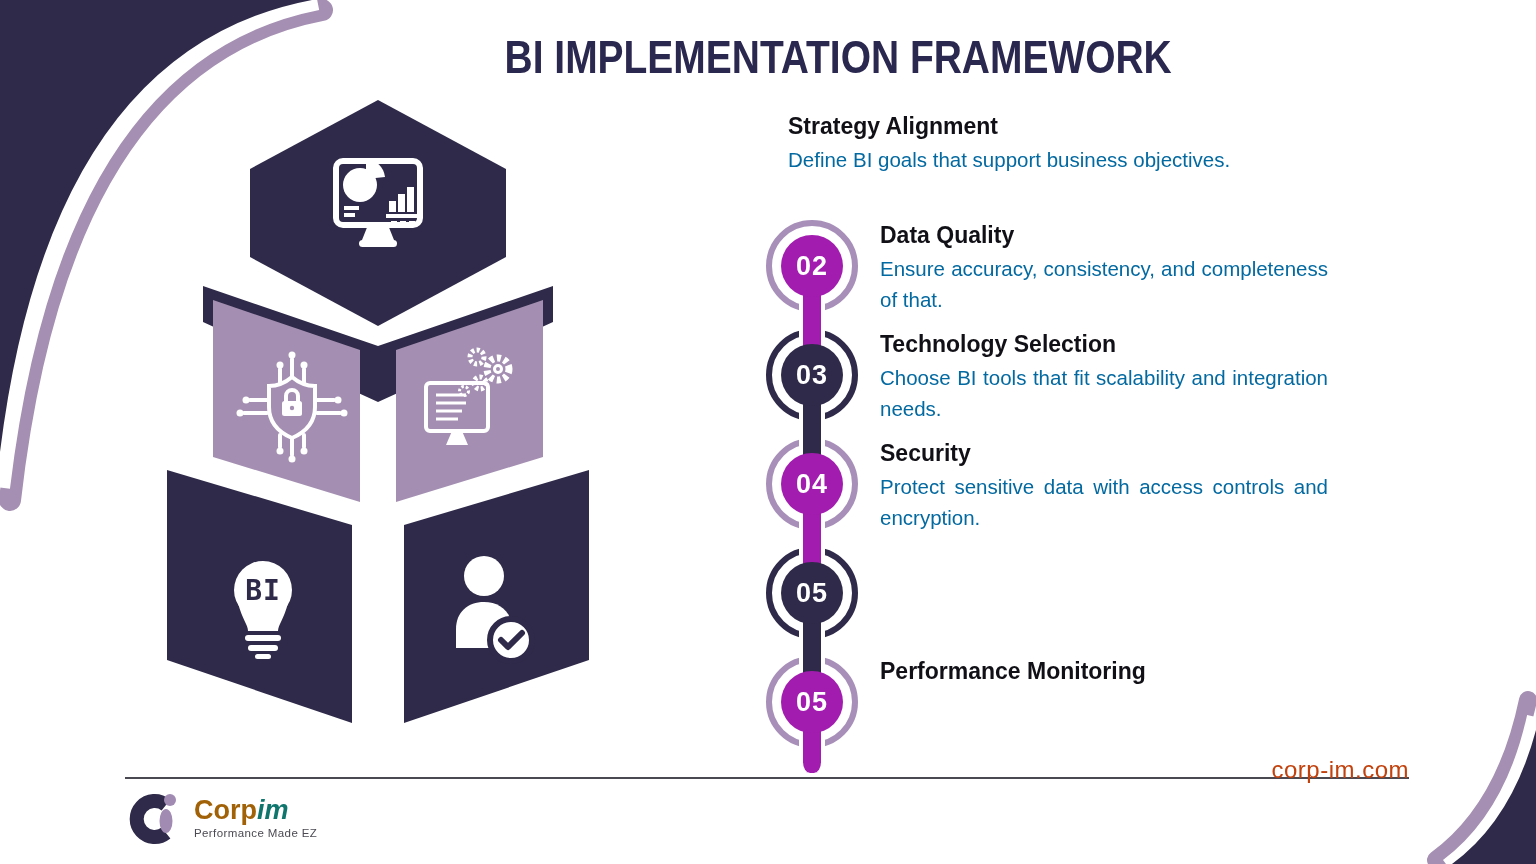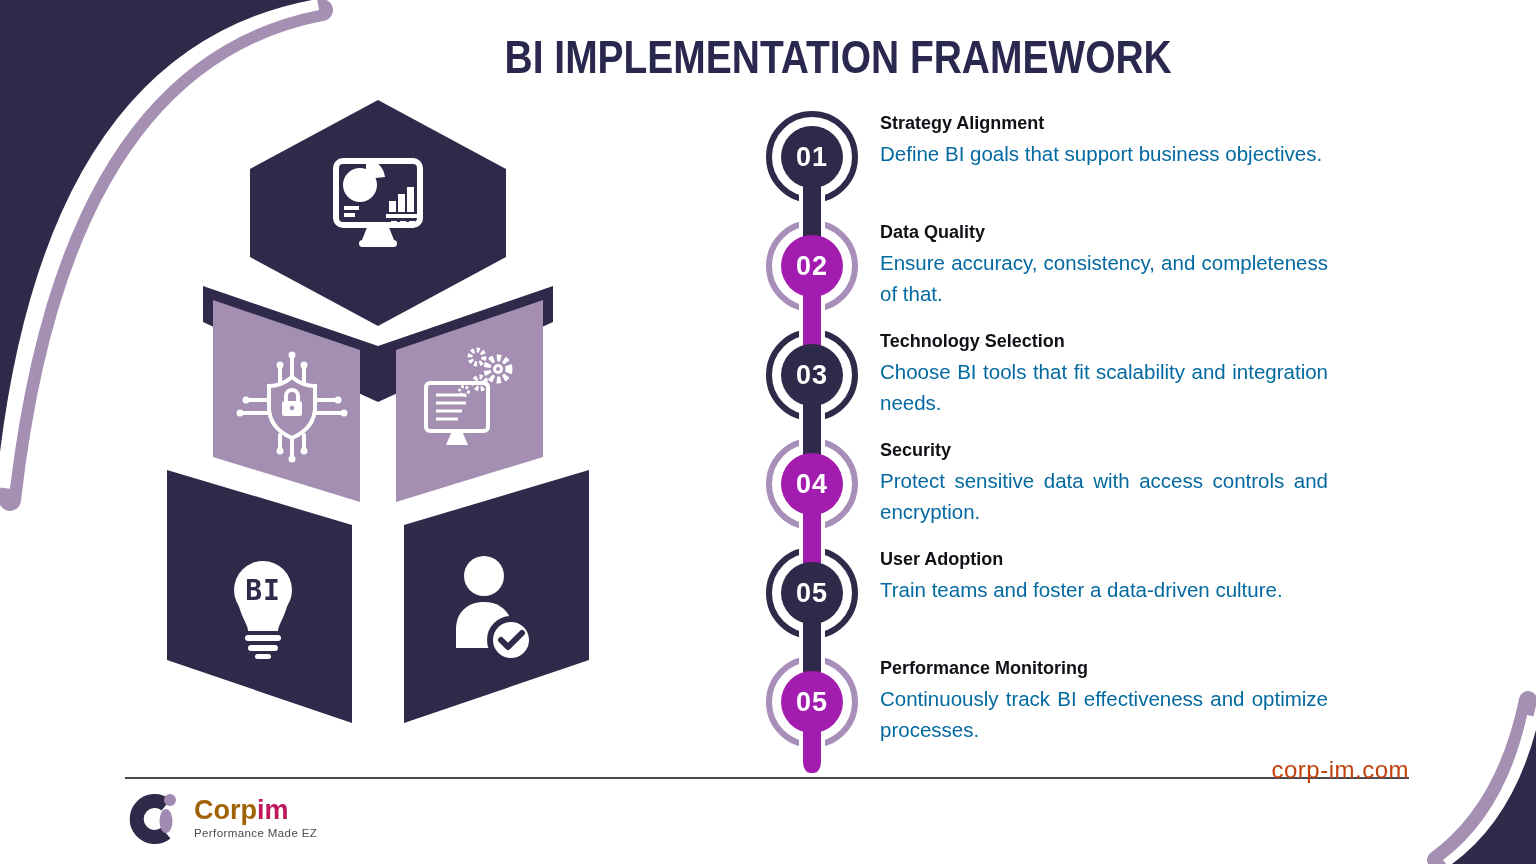--- a/index.html
+++ b/index.html
@@ -26,30 +26,30 @@
         border-left:4px solid #fff;border-right:4px solid #fff;}
   .stem.end{height:46px;border-radius:0 0 11px 11px;}
   .core{position:absolute;left:15px;top:14px;width:62px;height:62px;border-radius:50%;
         z-index:3;color:#fff;font-size:27px;font-weight:bold;letter-spacing:1px;
         display:flex;align-items:center;justify-content:center;}
   .dark-tone{background:#2f2a49;}
   .light-tone{background:#a21caf;}
   .ring.dark-tone{background:#fff;border-color:#2f2a49;}
   .ring.light-tone{background:#fff;border-color:#a88fb9;}
   .txt{flex:1;padding-left:22px;padding-top:1px;}
-  .step-title{font-size:18px;font-weight:bold;color:#101016;margin:0 0 5px 0;}
+  .step-title{font-size:23px;font-weight:bold;color:#101016;margin:0 0 5px 0;}
   .step-desc{font-size:20.5px;line-height:1.5;color:#0369a1;text-align:justify;margin:0;}
 
   
   .divider{position:absolute;left:125px;top:777px;width:1284px;height:2px;background:#4a4952;}
   .logo{position:absolute;left:126px;top:789px;display:flex;align-items:center;}
   .logo-text{margin-left:8px;}
   .logo-word{font-size:27px;font-weight:bold;line-height:1;}
   .logo-word .p1{color:#a16207;}
-  .logo-word .p2{color:#be185d;}
+  .logo-word .p2{color:#0f766e;font-style:italic;}
   .logo-tag{font-size:11.5px;color:#4c4a52;margin-top:3px;letter-spacing:.4px;}
   .site{position:absolute;right:127px;top:756px;font-size:24px;color:#c2410c;letter-spacing:.5px;}
 
   .corners{position:absolute;left:0;top:0;width:1536px;height:864px;z-index:0;}
   .content{position:absolute;left:0;top:0;width:1536px;height:864px;z-index:1;}
 </style>
 </head>
 <body>
 
 <div class="stage">
@@ -158,25 +158,20 @@
         <circle cx="324" cy="481" r="20"></circle>
         <path d="M296,553 L296,534 C296,517 308,507 324,507 C340,507 352,517 352,534 L352,553 Z"></path>
         <circle cx="351" cy="545" r="21" fill="#fff" stroke="#2f2a49" stroke-width="6"></circle>
         <path d="M341,545 l7,7 l14,-14" fill="none" stroke="#2f2a49" stroke-width="6" stroke-linecap="round" stroke-linejoin="round"></path>
       </g>
     </svg>
 
     <div class="steps">
 
       <div class="step">
-        <div class="node-col">
-          <div class="ring dark-tone"></div>
-          <div class="stem dark-tone"></div>
-          <div class="core dark-tone">01</div>
-        </div>
         <div class="txt">
           <p class="step-title">Strategy Alignment</p>
           <p class="step-desc">Define BI goals that support business objectives.</p>
         </div>
       </div>
 
       <div class="step">
         <div class="node-col">
           <div class="ring light-tone"></div>
           <div class="stem light-tone"></div>
@@ -211,35 +206,30 @@
           <p class="step-desc">Protect sensitive data with access controls and encryption.</p>
         </div>
       </div>
 
       <div class="step">
         <div class="node-col">
           <div class="ring dark-tone"></div>
           <div class="stem dark-tone"></div>
           <div class="core dark-tone">05</div>
         </div>
-        <div class="txt">
-          <p class="step-title">User Adoption</p>
-          <p class="step-desc">Train teams and foster a data-driven culture.</p>
-        </div>
       </div>
 
       <div class="step">
         <div class="node-col">
           <div class="ring light-tone"></div>
           <div class="stem end light-tone"></div>
           <div class="core light-tone">05</div>
         </div>
         <div class="txt">
           <p class="step-title">Performance Monitoring</p>
-          <p class="step-desc">Continuously track BI effectiveness and optimize processes.</p>
         </div>
       </div>
 
     </div>
 
     <div class="divider"></div>
 
     <div class="logo">
       <svg width="60" height="58" viewBox="0 0 60 58">
         <path d="M40,16 A18,18 0 1 0 40,44" fill="none" stroke="#2f2a49" stroke-width="14"></path>

